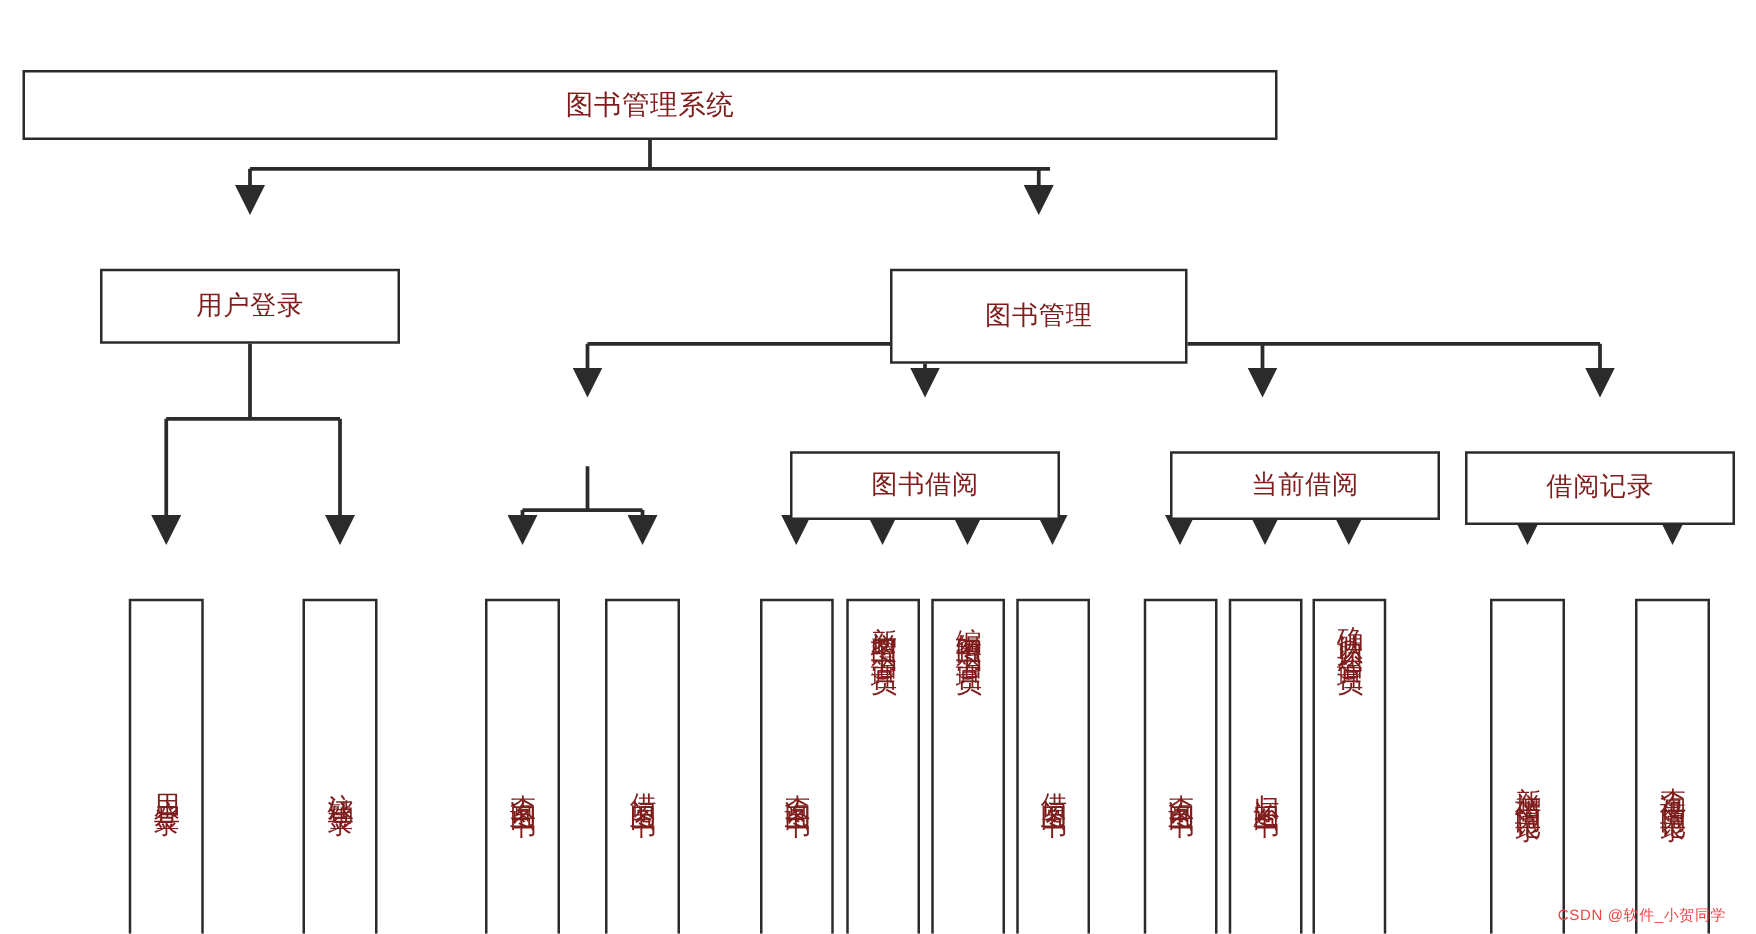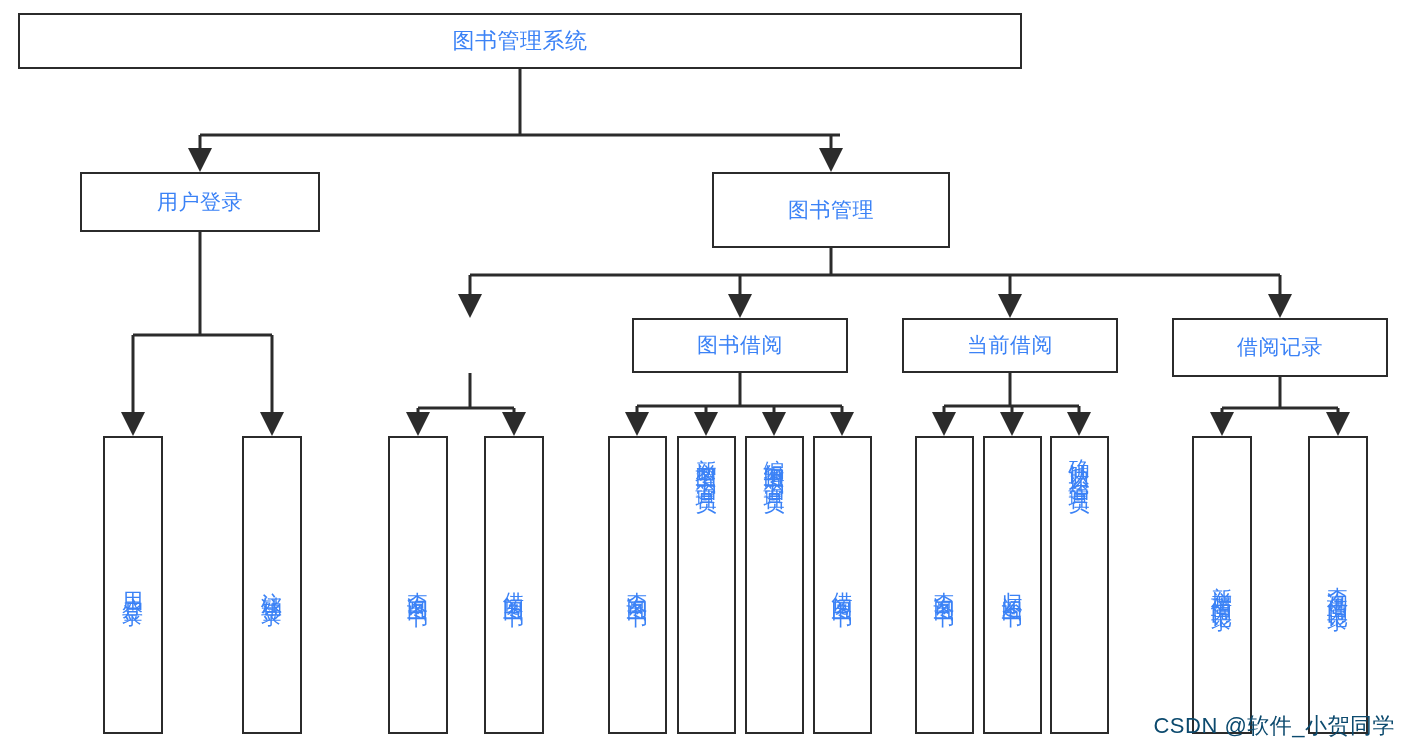--- a/index.html
+++ b/index.html
@@ -27,21 +27,22 @@
     pointer-events: none;
   }
   .node {
     position: absolute;
     box-sizing: border-box;
     background: #ffffff;
     border: 2px solid #2b2b2b;
     display: flex;
     align-items: center;
     justify-content: center;
-    color: #3b82f6;
+    color: #7f1d1d;
+    margin-top: 43px;
   }
   .node .label {
     text-align: center;
     line-height: 1.18;
     letter-spacing: 0.5px;
     white-space: pre;
   }
   
   .node.h .label {
     font-size: 21px;
@@ -62,24 +63,24 @@
     line-height: 1.0;
     letter-spacing: 5px;
     white-space: pre;
   }
   .node.v.mid {
     align-items: center;
     padding-top: 0;
   }
   #watermark {
     position: absolute;
-    right: 10px;
+    right: 24px;
     bottom: 6px;
-    font-size: 22px;
-    color: #0c4a6e;
+    font-size: 12px;
+    color: #ef4444;
     letter-spacing: 0.5px;
     white-space: nowrap;
   }
 </style>
 </head>
 <body>
 
 <div id="canvas">
 
   <svg id="edges" viewBox="0 0 1405 747" width="1405" height="747" xmlns="http://www.w3.org/2000/svg">
@@ -139,21 +140,21 @@
   <div class="node h" style="left:80px; top:172px; width:240px; height:60px;">
     <span class="label">用户登录</span>
   </div>
   <div class="node h" style="left:712px; top:172px; width:238px; height:76px;">
     <span class="label">图书管理</span>
   </div>
 
   <div class="node h" style="left:632px; top:318px; width:216px; height:55px;">
     <span class="label">图书借阅</span>
   </div>
-  <div class="node h" style="left:902px; top:318px; width:216px; height:55px;">
+  <div class="node h" style="left:936px; top:318px; width:216px; height:55px;">
     <span class="label">当前借阅</span>
   </div>
   <div class="node h" style="left:1172px; top:318px; width:216px; height:59px;">
     <span class="label">借阅记录</span>
   </div>
 
   <div class="node v mid" style="left:103px; top:436px; width:60px; height:298px;">
     <span class="label">用户登录</span>
   </div>
   <div class="node v mid" style="left:242px; top:436px; width:60px; height:298px;">

